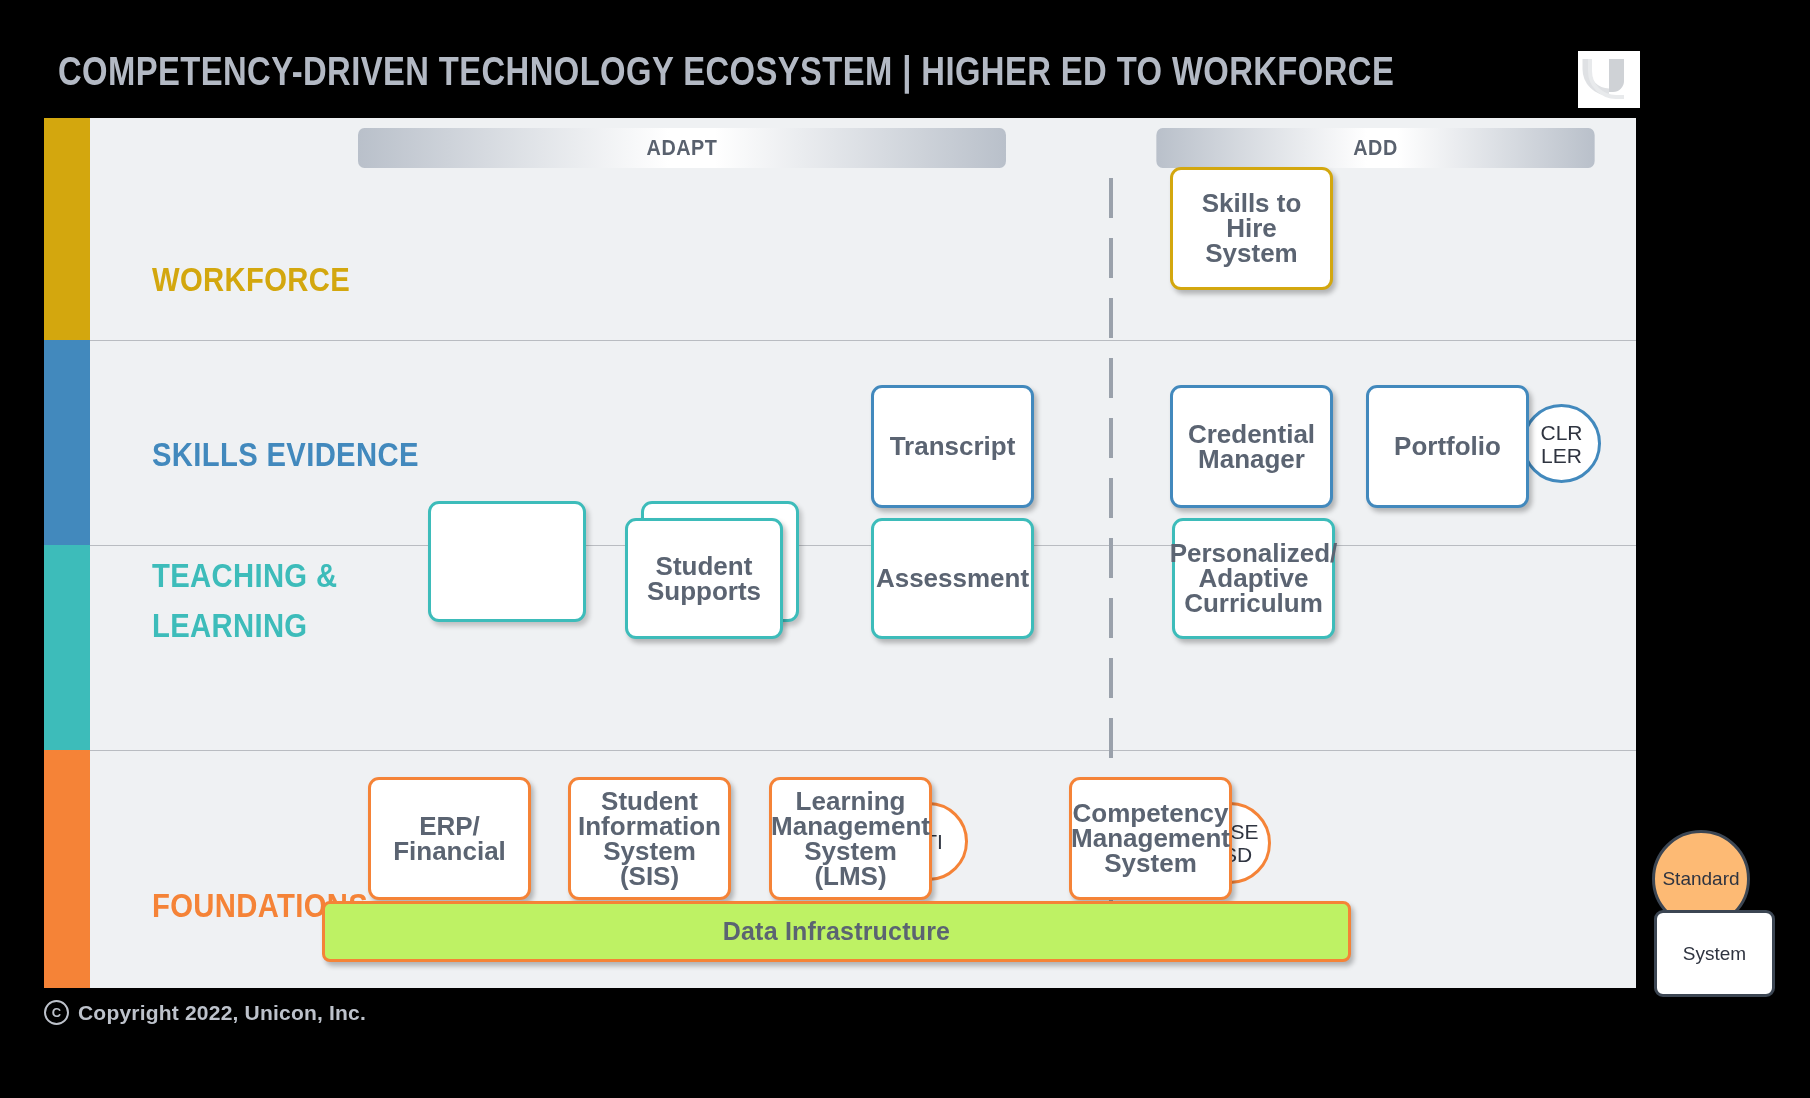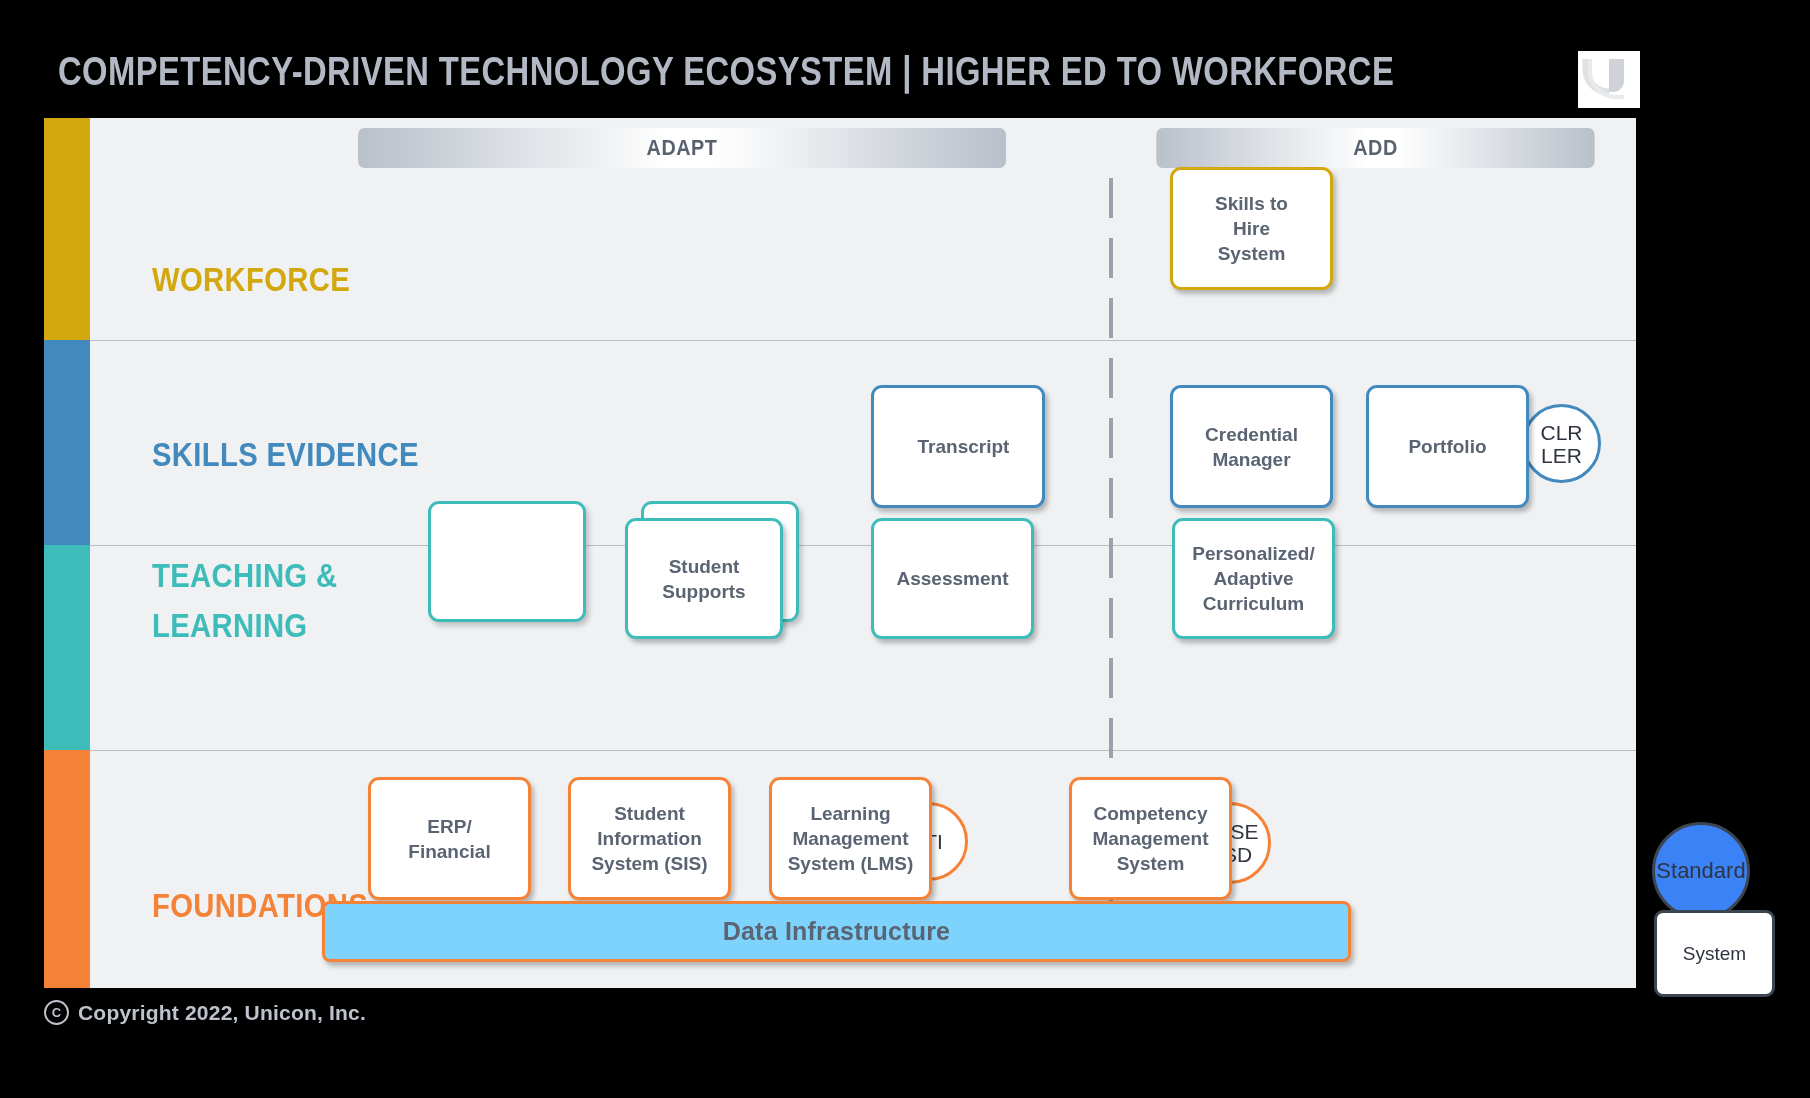--- a/index.html
+++ b/index.html
@@ -54,21 +54,21 @@
   #divider{
     position:absolute;left:1065px;top:60px;width:4px;height:784px;
     background:repeating-linear-gradient(to bottom,#9aa1ab 0 40px,rgba(0,0,0,0) 40px 60px);
   }
 
   
   .node{
     position:absolute;background:#fff;border-radius:11px;
     box-shadow:3px 4px 5px rgba(0,0,0,.26);
     display:flex;align-items:center;justify-content:center;text-align:center;
-    color:#5b6472;font-weight:bold;font-size:19px;line-height:25px;
+    color:#5b6472;font-weight:bold;font-size:26px;line-height:25px;
     white-space:pre-line;z-index:3;
   }
   .node.gold{border:3px solid #d3a70e;}
   .node.blue{border:3px solid #4289bd;}
   .node.teal{border:3px solid #3dbcba;}
   .node.orange{border:3px solid #f58337;}
 
   
   .stack-back{
     position:absolute;background:#fff;border:3px solid #3dbcba;border-radius:11px;
@@ -81,21 +81,21 @@
     display:flex;align-items:center;justify-content:center;text-align:center;
     color:#2f3440;font-weight:normal;font-size:21px;line-height:23px;
     white-space:pre-line;z-index:1;
   }
   .std-circle.blue{border:3px solid #4289bd;}
   .std-circle.orange{border:3px solid #f58337;}
 
   
   #data-infra{
     position:absolute;left:322px;top:901px;width:1023px;height:55px;
-    background:#7dd3fc;border:3px solid #f58337;border-radius:8px;
+    background:#bef264;border:3px solid #f58337;border-radius:8px;
     box-shadow:3px 4px 5px rgba(0,0,0,.26);
     display:flex;align-items:center;justify-content:center;
     font-family:"Liberation Sans Narrow","Liberation Sans",sans-serif;
     font-weight:bold;font-size:25px;color:#5b6472;letter-spacing:.2px;
     z-index:4;
   }
 
   
   #footer{
     position:absolute;left:44px;top:1000px;
@@ -105,24 +105,24 @@
   }
   #copyright-icon{
     width:21px;height:21px;border:2px solid #bdc2cb;border-radius:50%;
     display:flex;align-items:center;justify-content:center;
     font-size:13px;line-height:1;font-weight:bold;
   }
 
   
   #legend{position:absolute;left:1652px;top:822px;width:120px;}
   #legend-standard{
-    position:absolute;left:0;top:0;width:92px;height:92px;border-radius:50%;
-    background:#3b82f6;border:3px solid #3c4653;
-    display:flex;align-items:center;justify-content:center;
-    font-size:22px;color:#2f3440;
+    position:absolute;left:0;top:8px;width:92px;height:92px;border-radius:50%;
+    background:#fdba74;border:3px solid #3c4653;
+    display:flex;align-items:center;justify-content:center;
+    font-size:19px;color:#2f3440;
   }
   #legend-system{
     position:absolute;left:2px;top:88px;width:115px;height:81px;border-radius:9px;
     background:#fff;border:3px solid #3c4653;
     display:flex;align-items:center;justify-content:center;
     font-size:19px;color:#2f3440;
   }
 </style>
 </head>
 <body>
@@ -161,21 +161,21 @@
   <div class="col-pill" style="left:1088px;top:10px;width:487px;">
     <span>ADD</span>
   </div>
 
   <div id="divider"></div>
 
   <div class="node gold" style="left:1126px;top:49px;width:157px;height:117px;">Skills to
 Hire
 System</div>
 
-  <div class="node blue" style="left:827px;top:267px;width:157px;height:117px;padding-left:11px;">Transcript</div>
+  <div class="node blue" style="left:827px;top:267px;width:157px;height:117px;">Transcript</div>
 
   <div class="node blue" style="left:1126px;top:267px;width:157px;height:117px;">Credential
 Manager</div>
 
   <div class="std-circle blue" style="left:1478px;top:286px;width:73px;height:73px;">CLR
 LER</div>
 
   <div class="node blue" style="left:1322px;top:267px;width:157px;height:117px;">Portfolio</div>
 
   <div class="stack-back" style="left:384px;top:383px;width:152px;height:115px;"></div>

